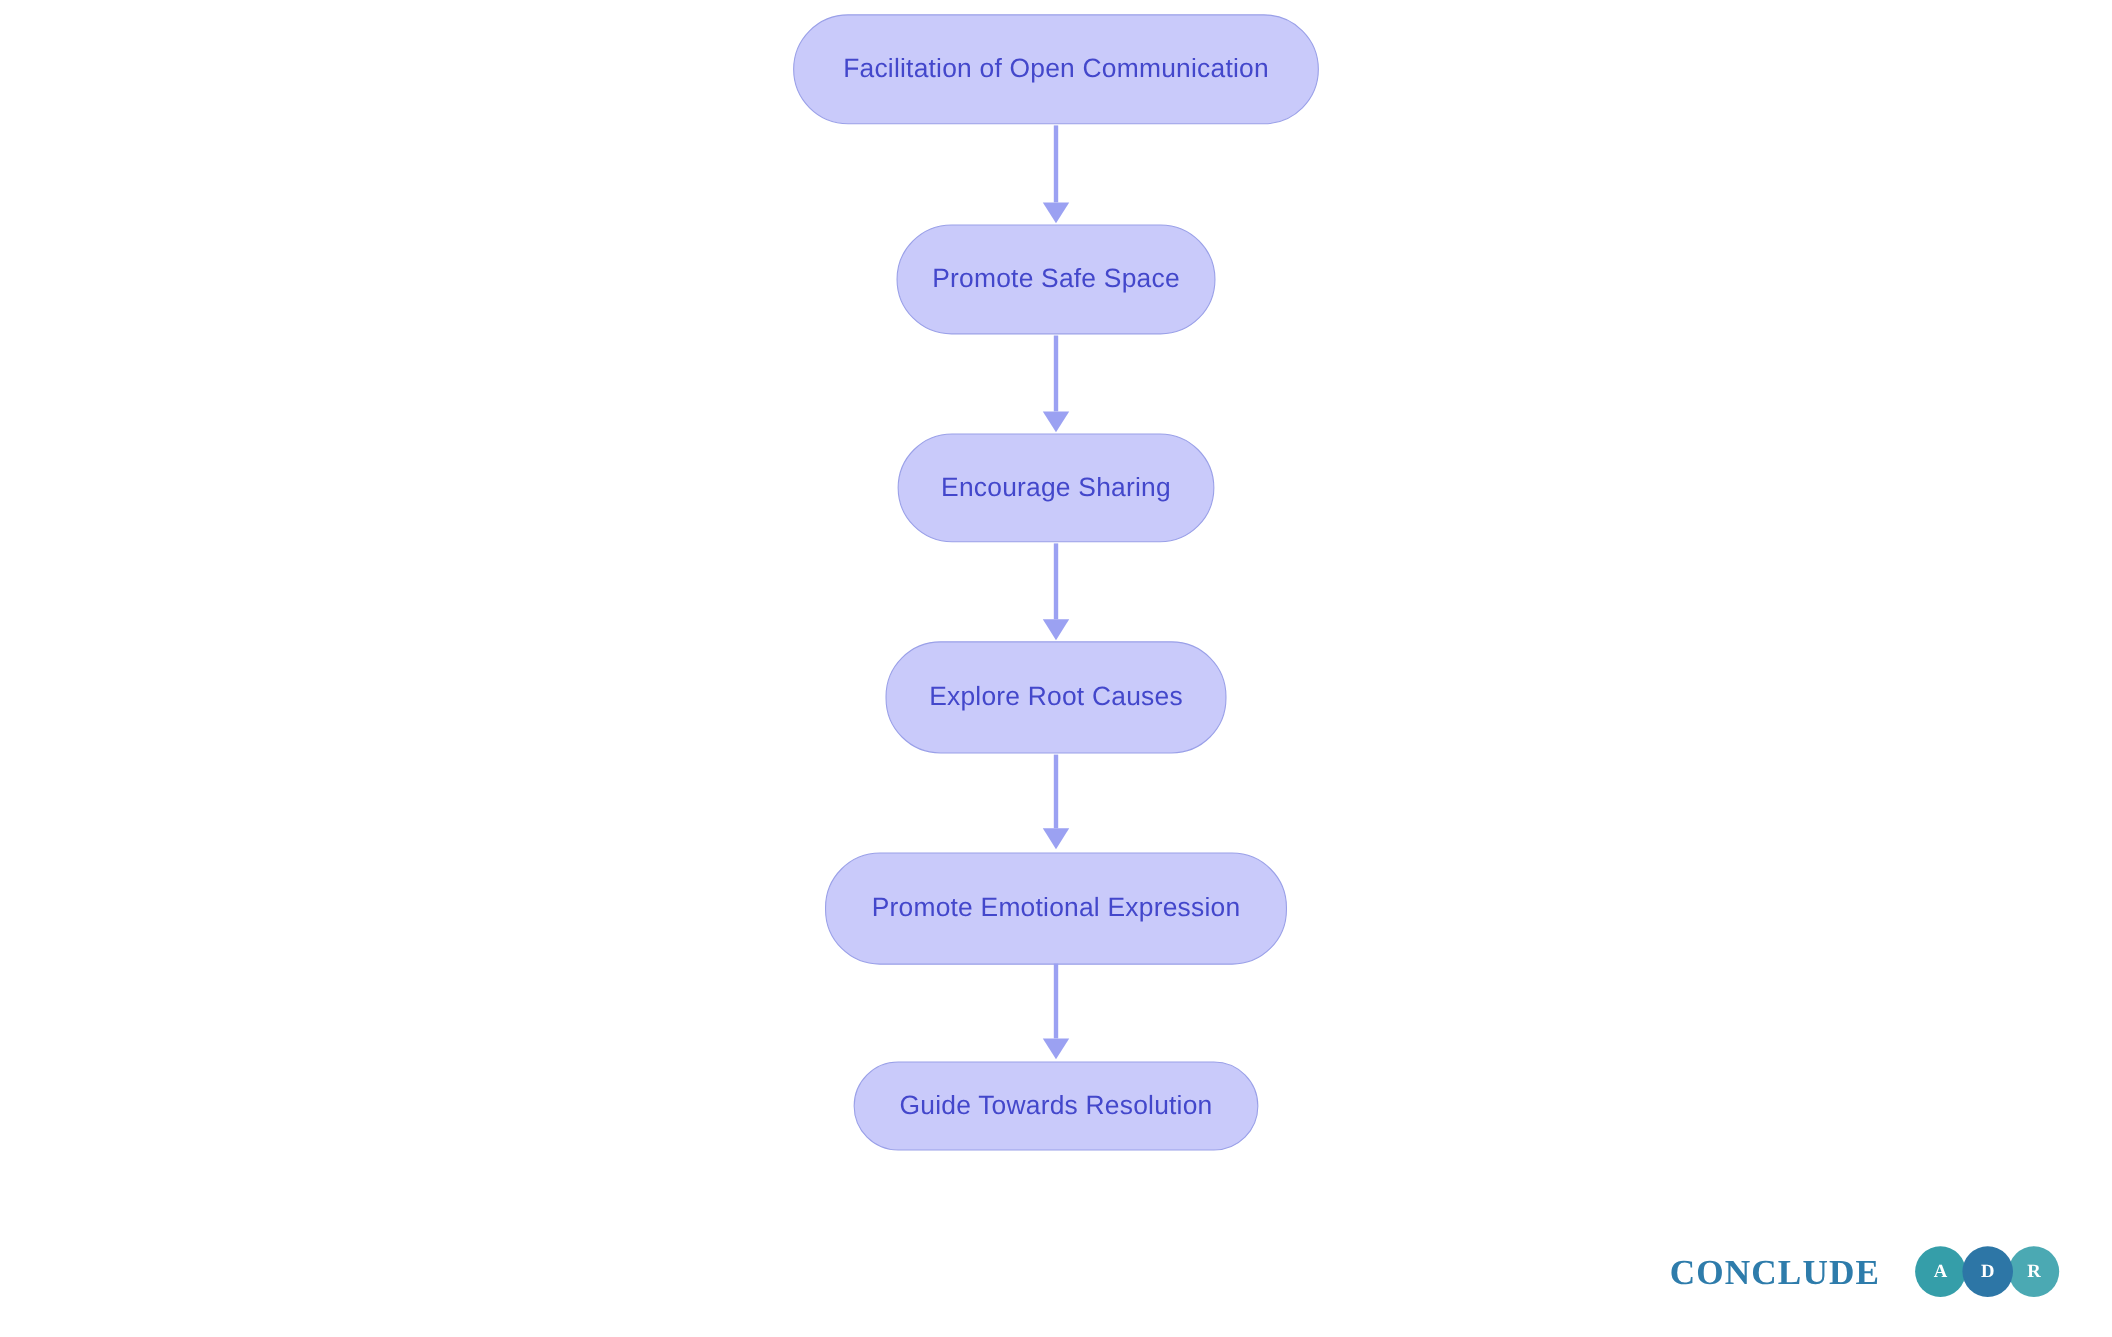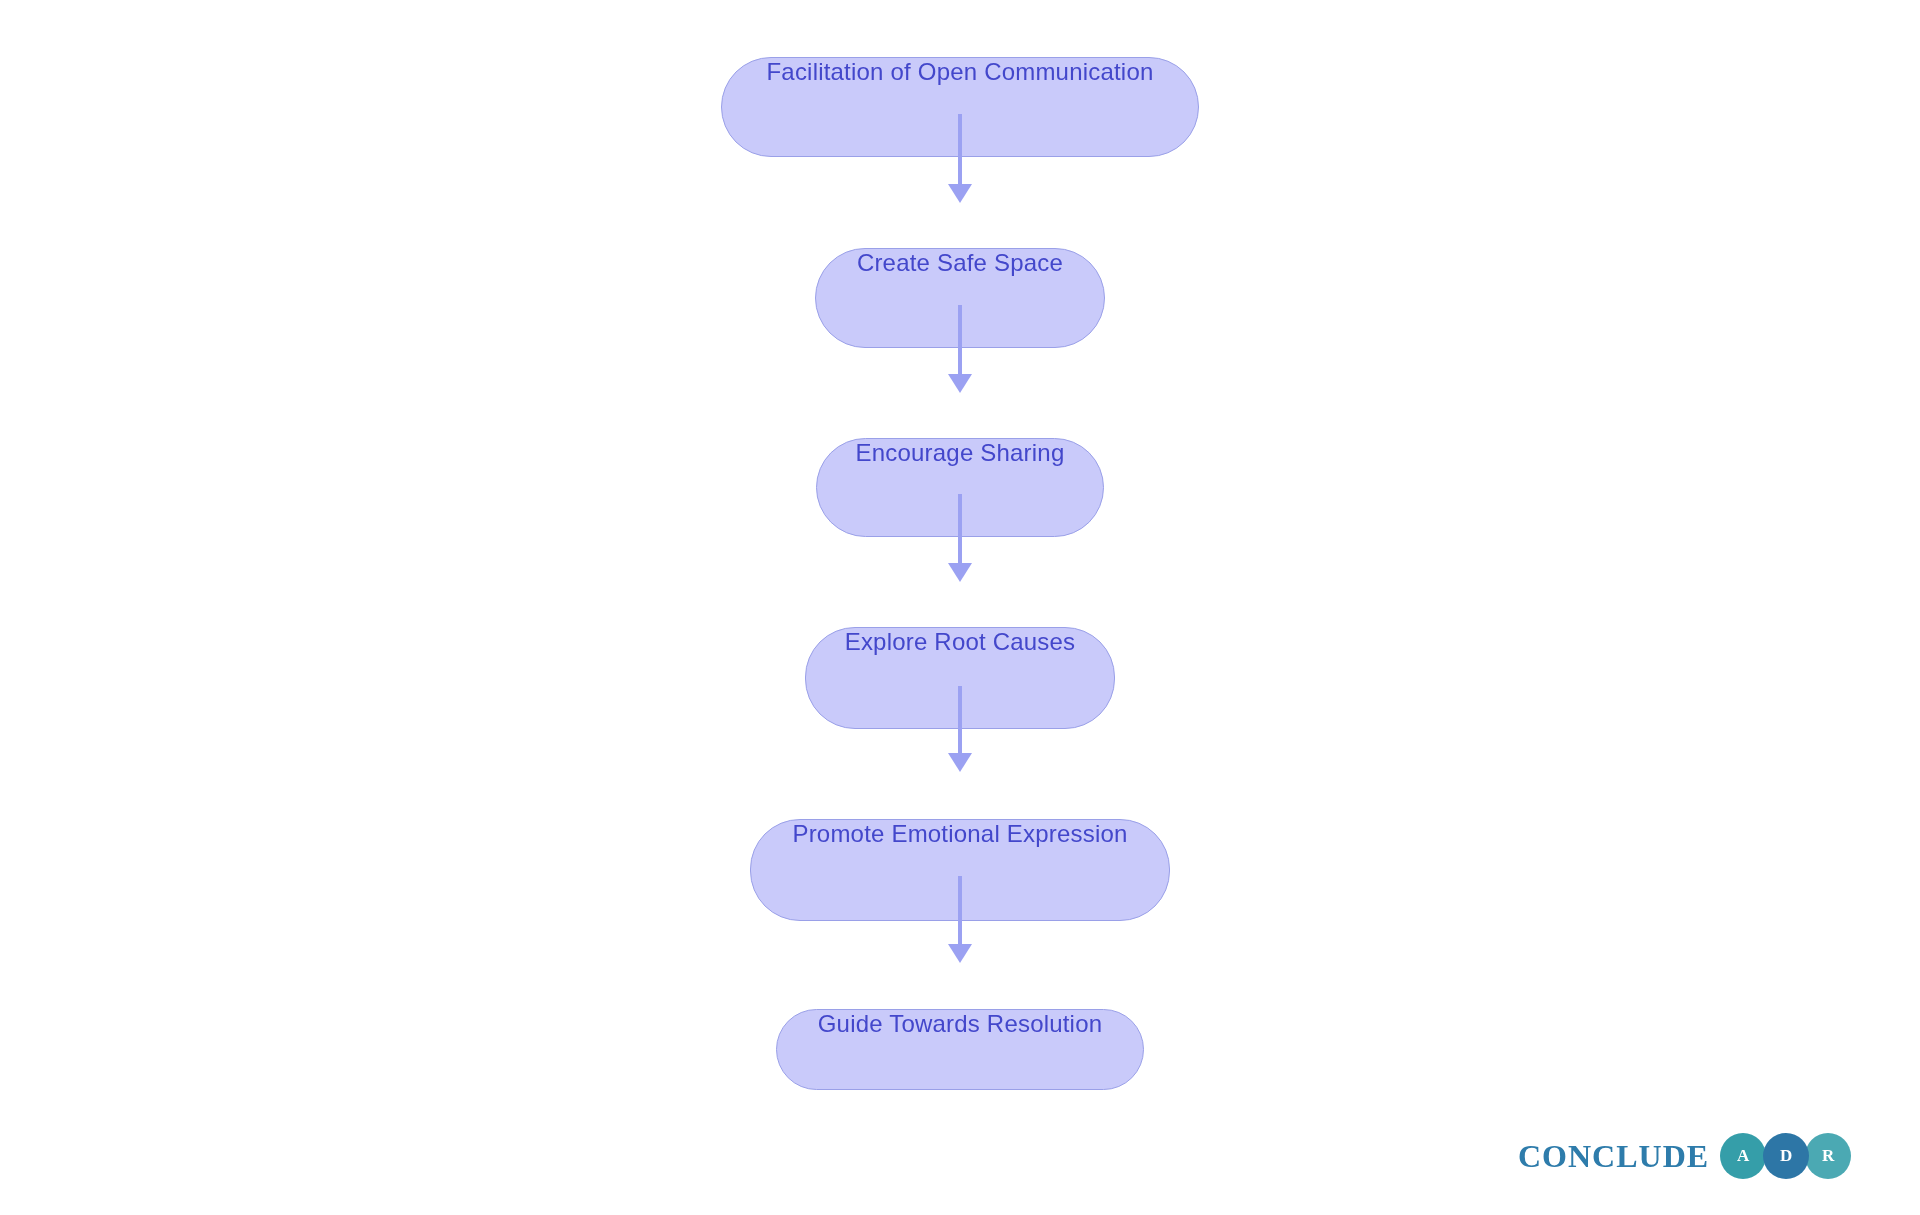--- a/index.html
+++ b/index.html
@@ -17,21 +17,21 @@
   *{margin:0;padding:0;box-sizing:border-box;}
   html,body{width:1920px;height:1215px;overflow:hidden;}
   body{background:var(--background);font-family:"Liberation Sans",sans-serif;}
   .canvas{position:relative;width:1920px;height:1215px;background:var(--background);}
 
   .node{
     position:absolute;
     background:var(--node-fill);
     border:1.5px solid var(--node-border);
     border-radius:50px;
-    display:flex;align-items:flex-start;justify-content:center;margin-top:44px;
+    display:flex;align-items:center;justify-content:center;
   }
   .node-label{
     color:var(--node-text);
     font-size:24px;
     letter-spacing:0.2px;
     white-space:nowrap;
   }
 
   .arrow{
     position:absolute;
@@ -46,21 +46,21 @@
   .arrow-head{
     width:0;height:0;
     border-left:12px solid transparent;
     border-right:12px solid transparent;
     border-top:19px solid var(--arrow);
   }
 
   .logo{
     position:absolute;
     left:1518px;top:1131px;height:50px;
-    display:flex;align-items:center;
+    display:flex;align-items:center;gap:21px;
   }
   .wordmark{
     font-family:"Liberation Serif",serif;
     font-weight:bold;
     font-size:32px;
     letter-spacing:1px;
     color:var(--wordmark);
     line-height:1;
   }
   .badges{
@@ -84,21 +84,21 @@
 </head>
 <body>
 
 <div class="canvas">
 
   <div class="node" style="left:721px;top:13px;width:478px;height:100px">
     <span class="node-label">Facilitation of Open Communication</span>
   </div>
 
   <div class="node" style="left:815px;top:204px;width:290px;height:100px">
-    <span class="node-label">Create Safe Space</span>
+    <span class="node-label">Promote Safe Space</span>
   </div>
 
   <div class="node" style="left:805px;top:583px;width:310px;height:102px">
     <span class="node-label">Explore Root Causes</span>
   </div>
 
   <div class="node" style="left:816px;top:394px;width:288px;height:99px">
     <span class="node-label">Encourage Sharing</span>
   </div>
 

